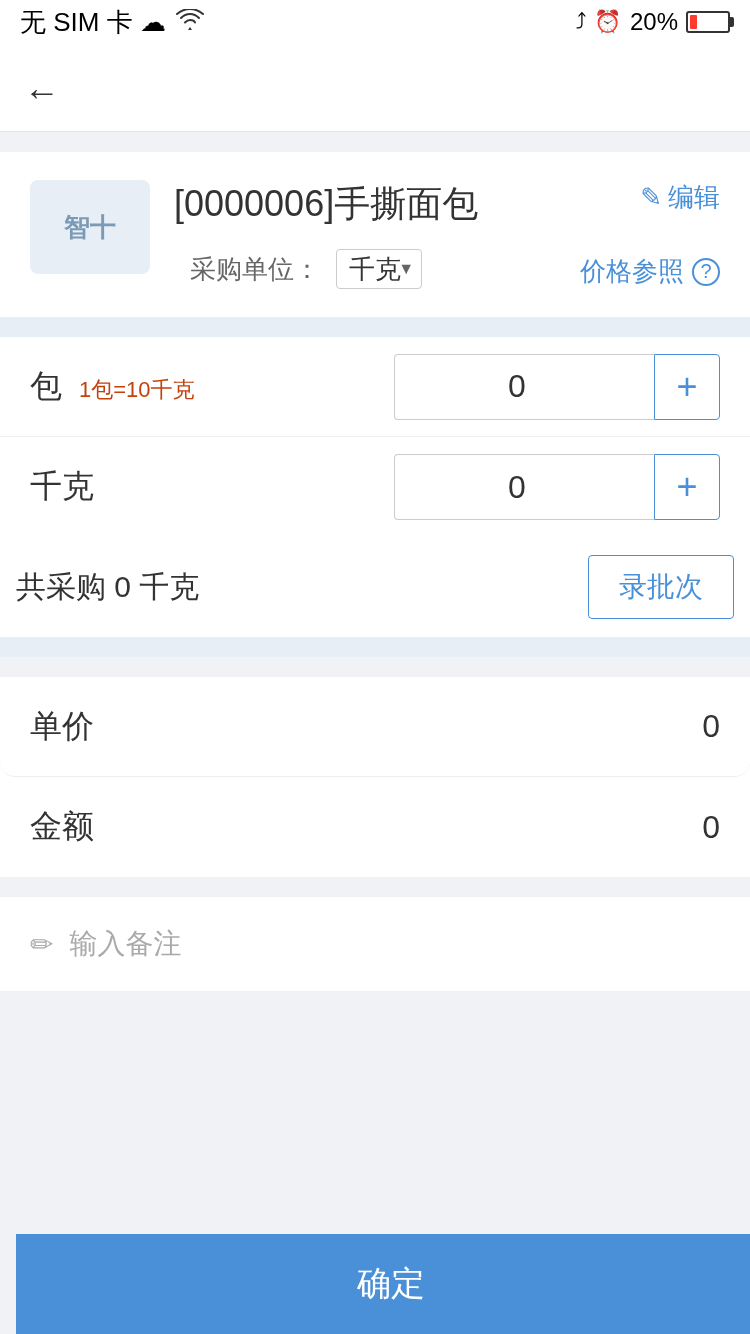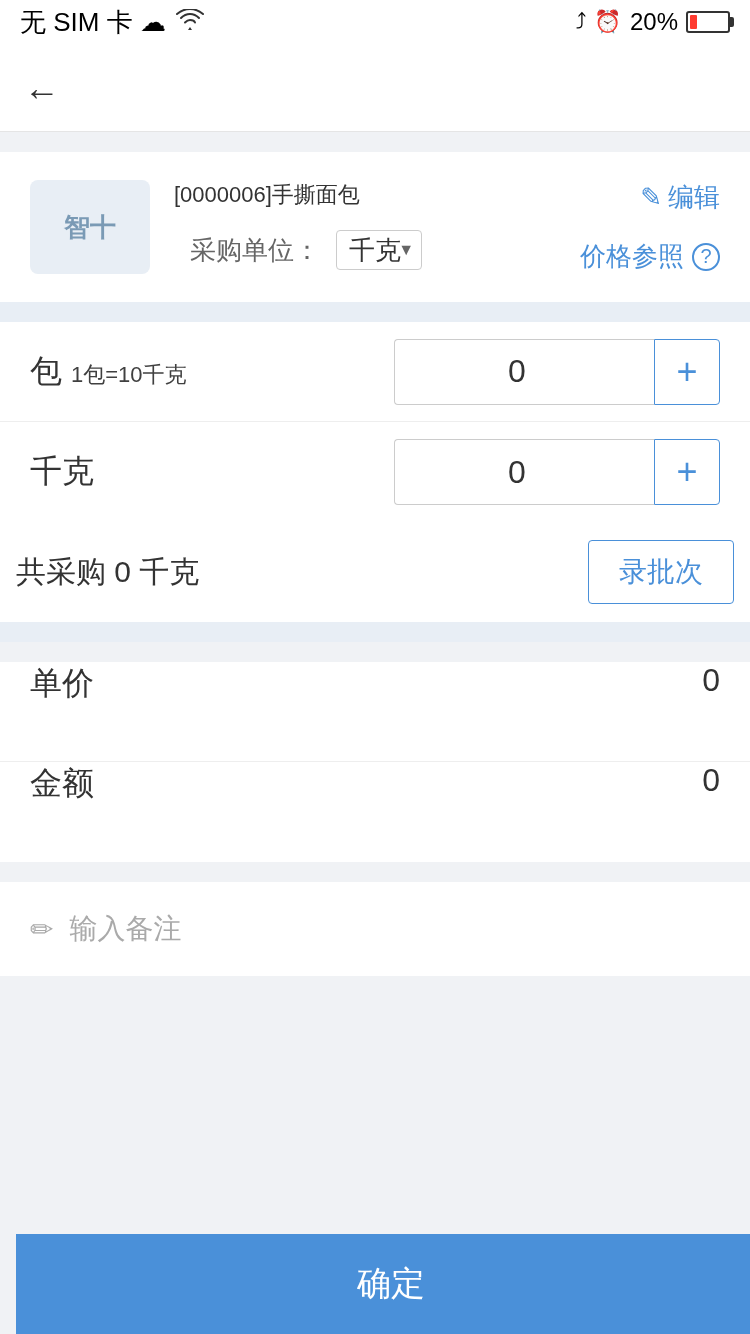--- a/index.html
+++ b/index.html
@@ -120,21 +120,21 @@
     }
     .product-image .logo-text {
       font-size: 26px;
       color: #7a9ab5;
       font-weight: bold;
     }
     .product-info {
       flex: 1;
     }
     .product-name {
-      font-size: 22px;
+      font-size: 36px;
       color: #333;
       font-weight: 500;
       margin-bottom: 20px;
     }
     .purchase-unit-row {
       display: flex;
       align-items: center;
       gap: 16px;
     }
     .purchase-unit-label {
@@ -219,21 +219,22 @@
     .input-row:last-child {
       border-bottom: none;
     }
     .input-label {
       font-size: 32px;
       color: #333;
       flex: 1;
     }
     .input-sublabel {
       font-size: 22px;
-      color: #404040;
+      color: #c2410c;
+      margin-left: 8px;
     }
     .number-input-wrapper {
       display: flex;
       align-items: center;
       gap: 0;
     }
     .number-input {
       width: 260px;
       height: 66px;
       border: 1px solid #ccc;
@@ -282,24 +283,26 @@
       cursor: pointer;
     }
 
     
     .info-section {
       background: #fff;
       margin-top: 20px;
     }
     .info-row {
       display: flex;
+      align-items: center;
       justify-content: space-between;
       padding: 0 30px;
       height: 100px;
       border-bottom: 1px solid #eee;
+      border-radius: 15px;
     }
     .info-row:last-child {
       border-bottom: none;
     }
     .info-label {
       font-size: 32px;
       color: #333;
     }
     .info-value {
       font-size: 32px;

